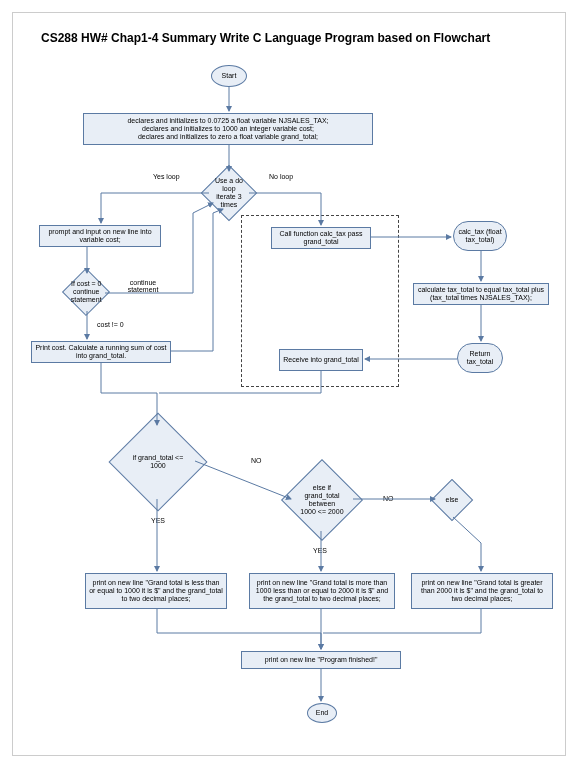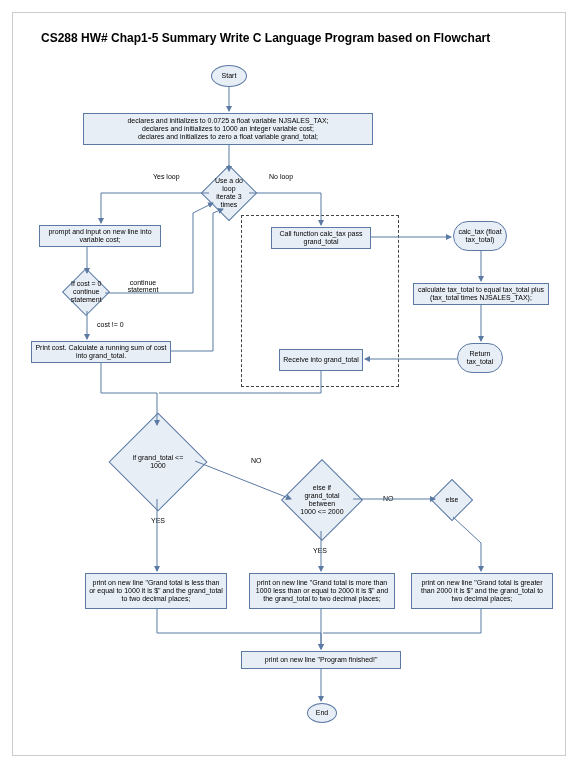--- a/index.html
+++ b/index.html
@@ -85,21 +85,21 @@
   }
   svg.arrows polygon {
     fill: #5b7aa3;
   }
 </style>
 </head>
 <body>
 
 <div class="page">
 
-  <div class="title">CS288 HW# Chap1-5 Summary Write C Language Program based on Flowchart</div>
+  <div class="title">CS288 HW# Chap1-4 Summary Write C Language Program based on Flowchart</div>
 
   <div class="node term" style="left:198px; top:52px; width:36px; height:22px;">
     <span>Start</span>
   </div>
 
   <div class="node rect" style="left:70px; top:100px; width:290px; height:32px; white-space:pre-line;">
     <span>declares and initializes to 0.0725  a float variable NJSALES_TAX;
 declares and initializes to 1000 an integer variable cost;
 declares and initializes to zero a float variable grand_total;</span>
   </div>

